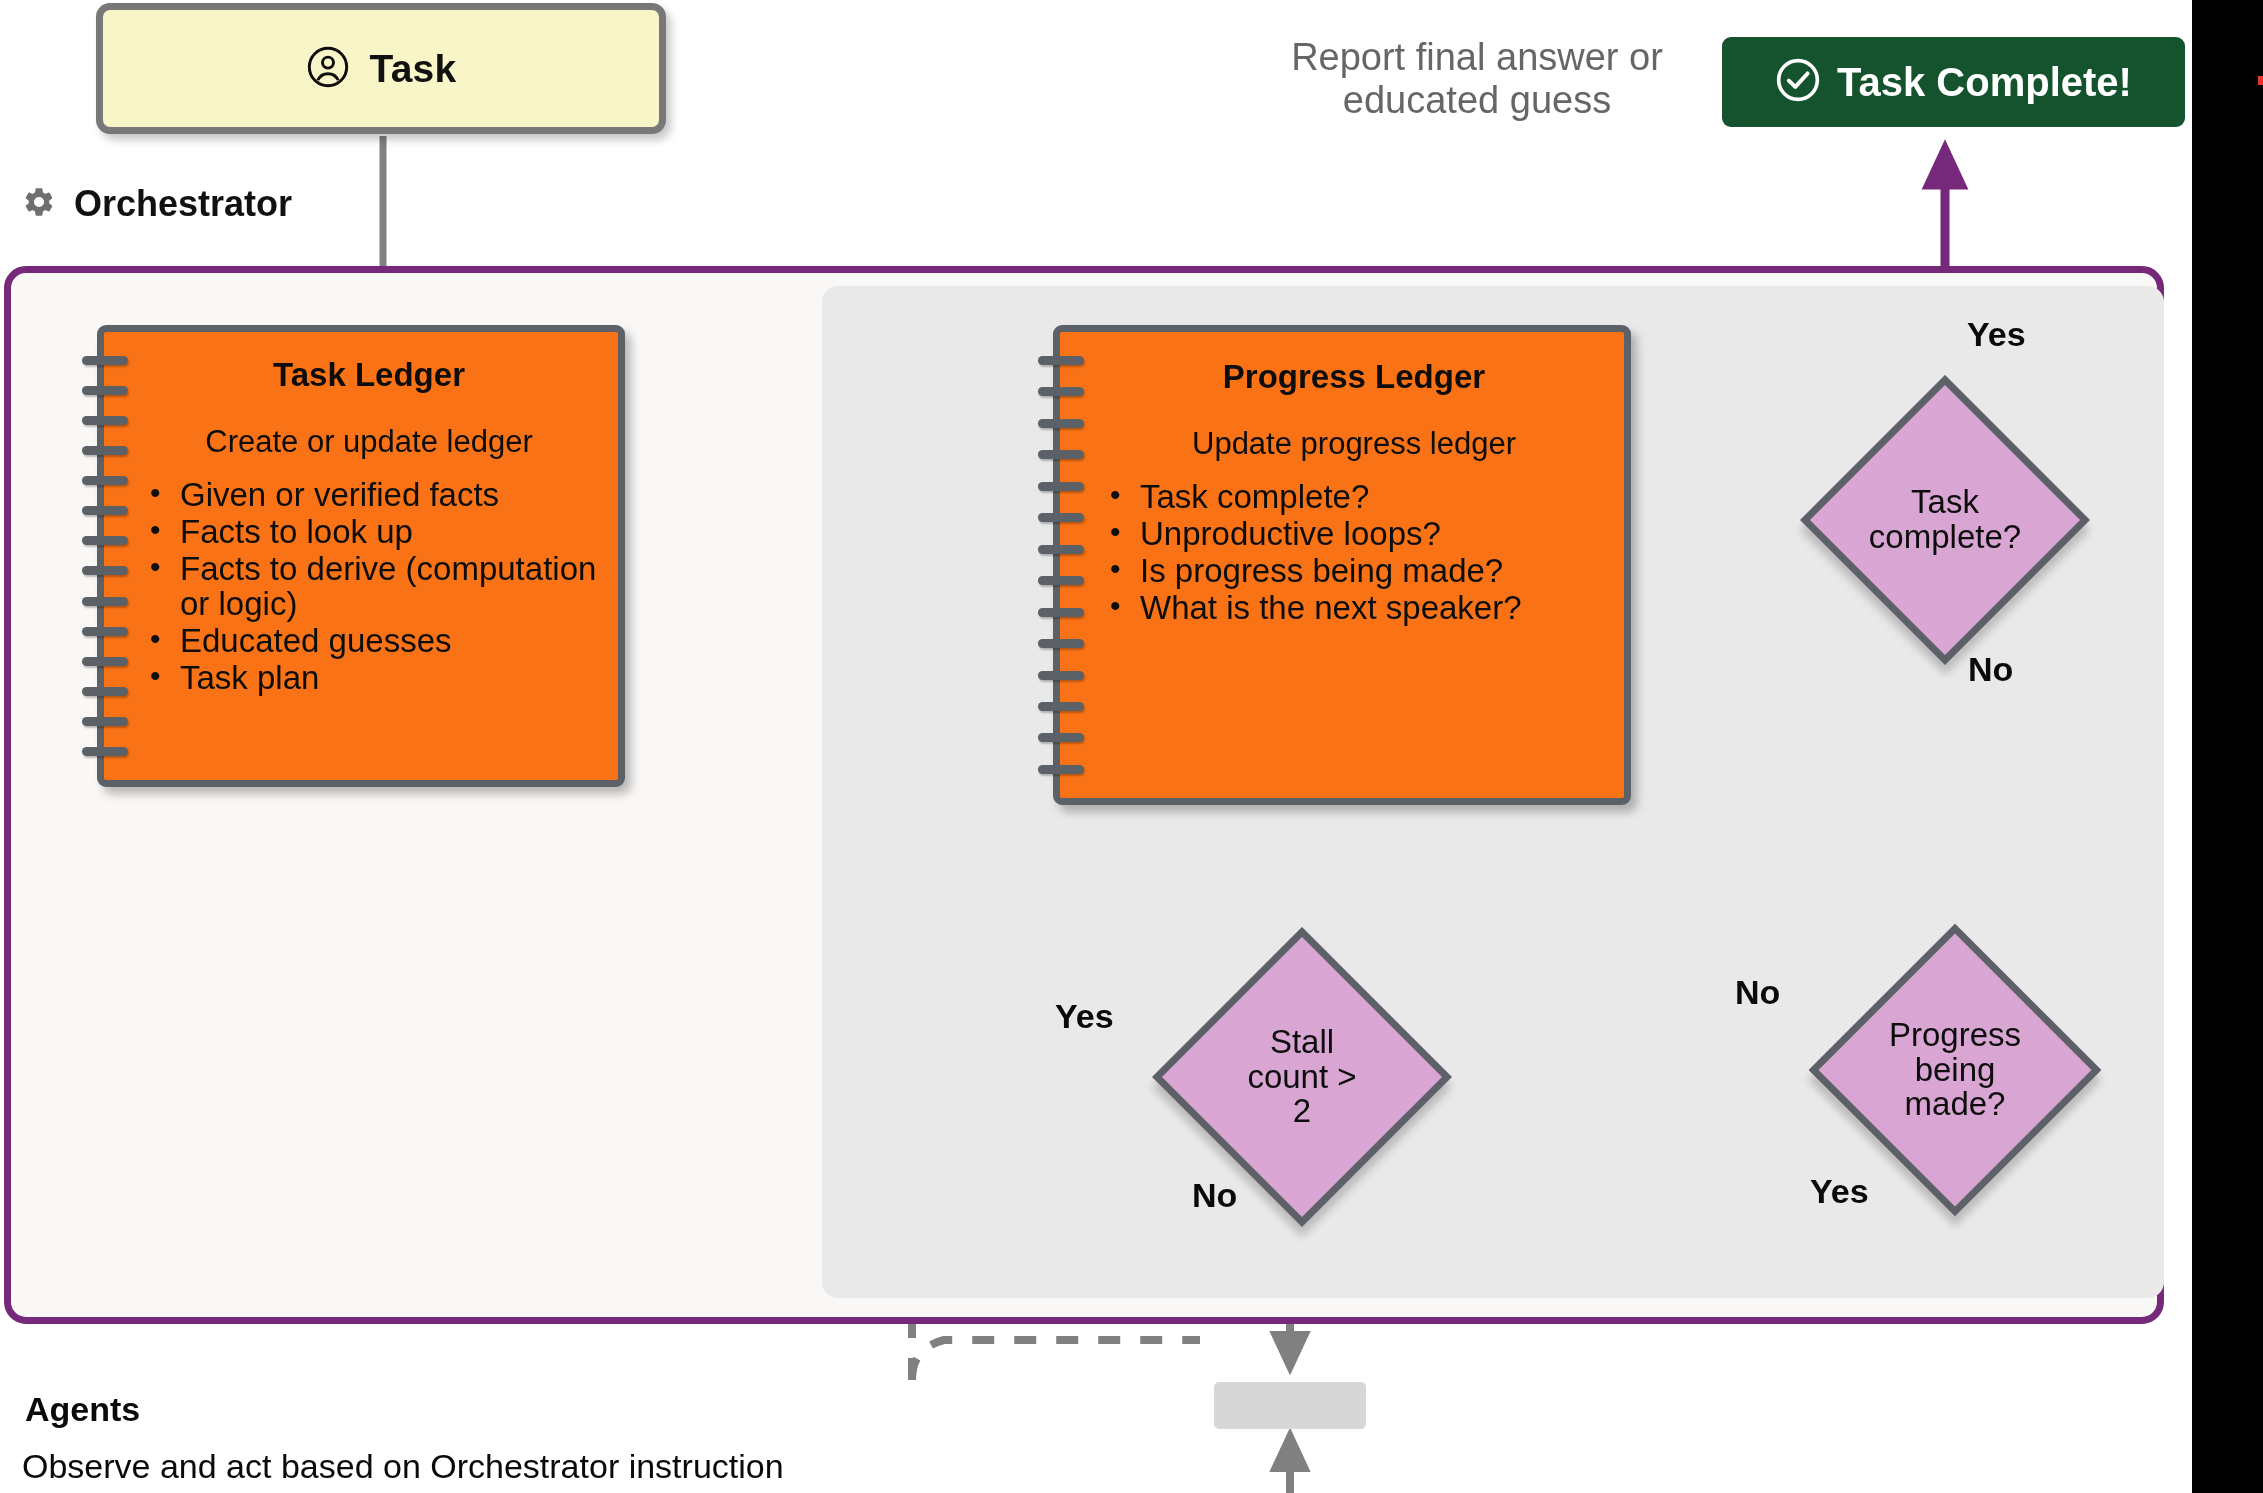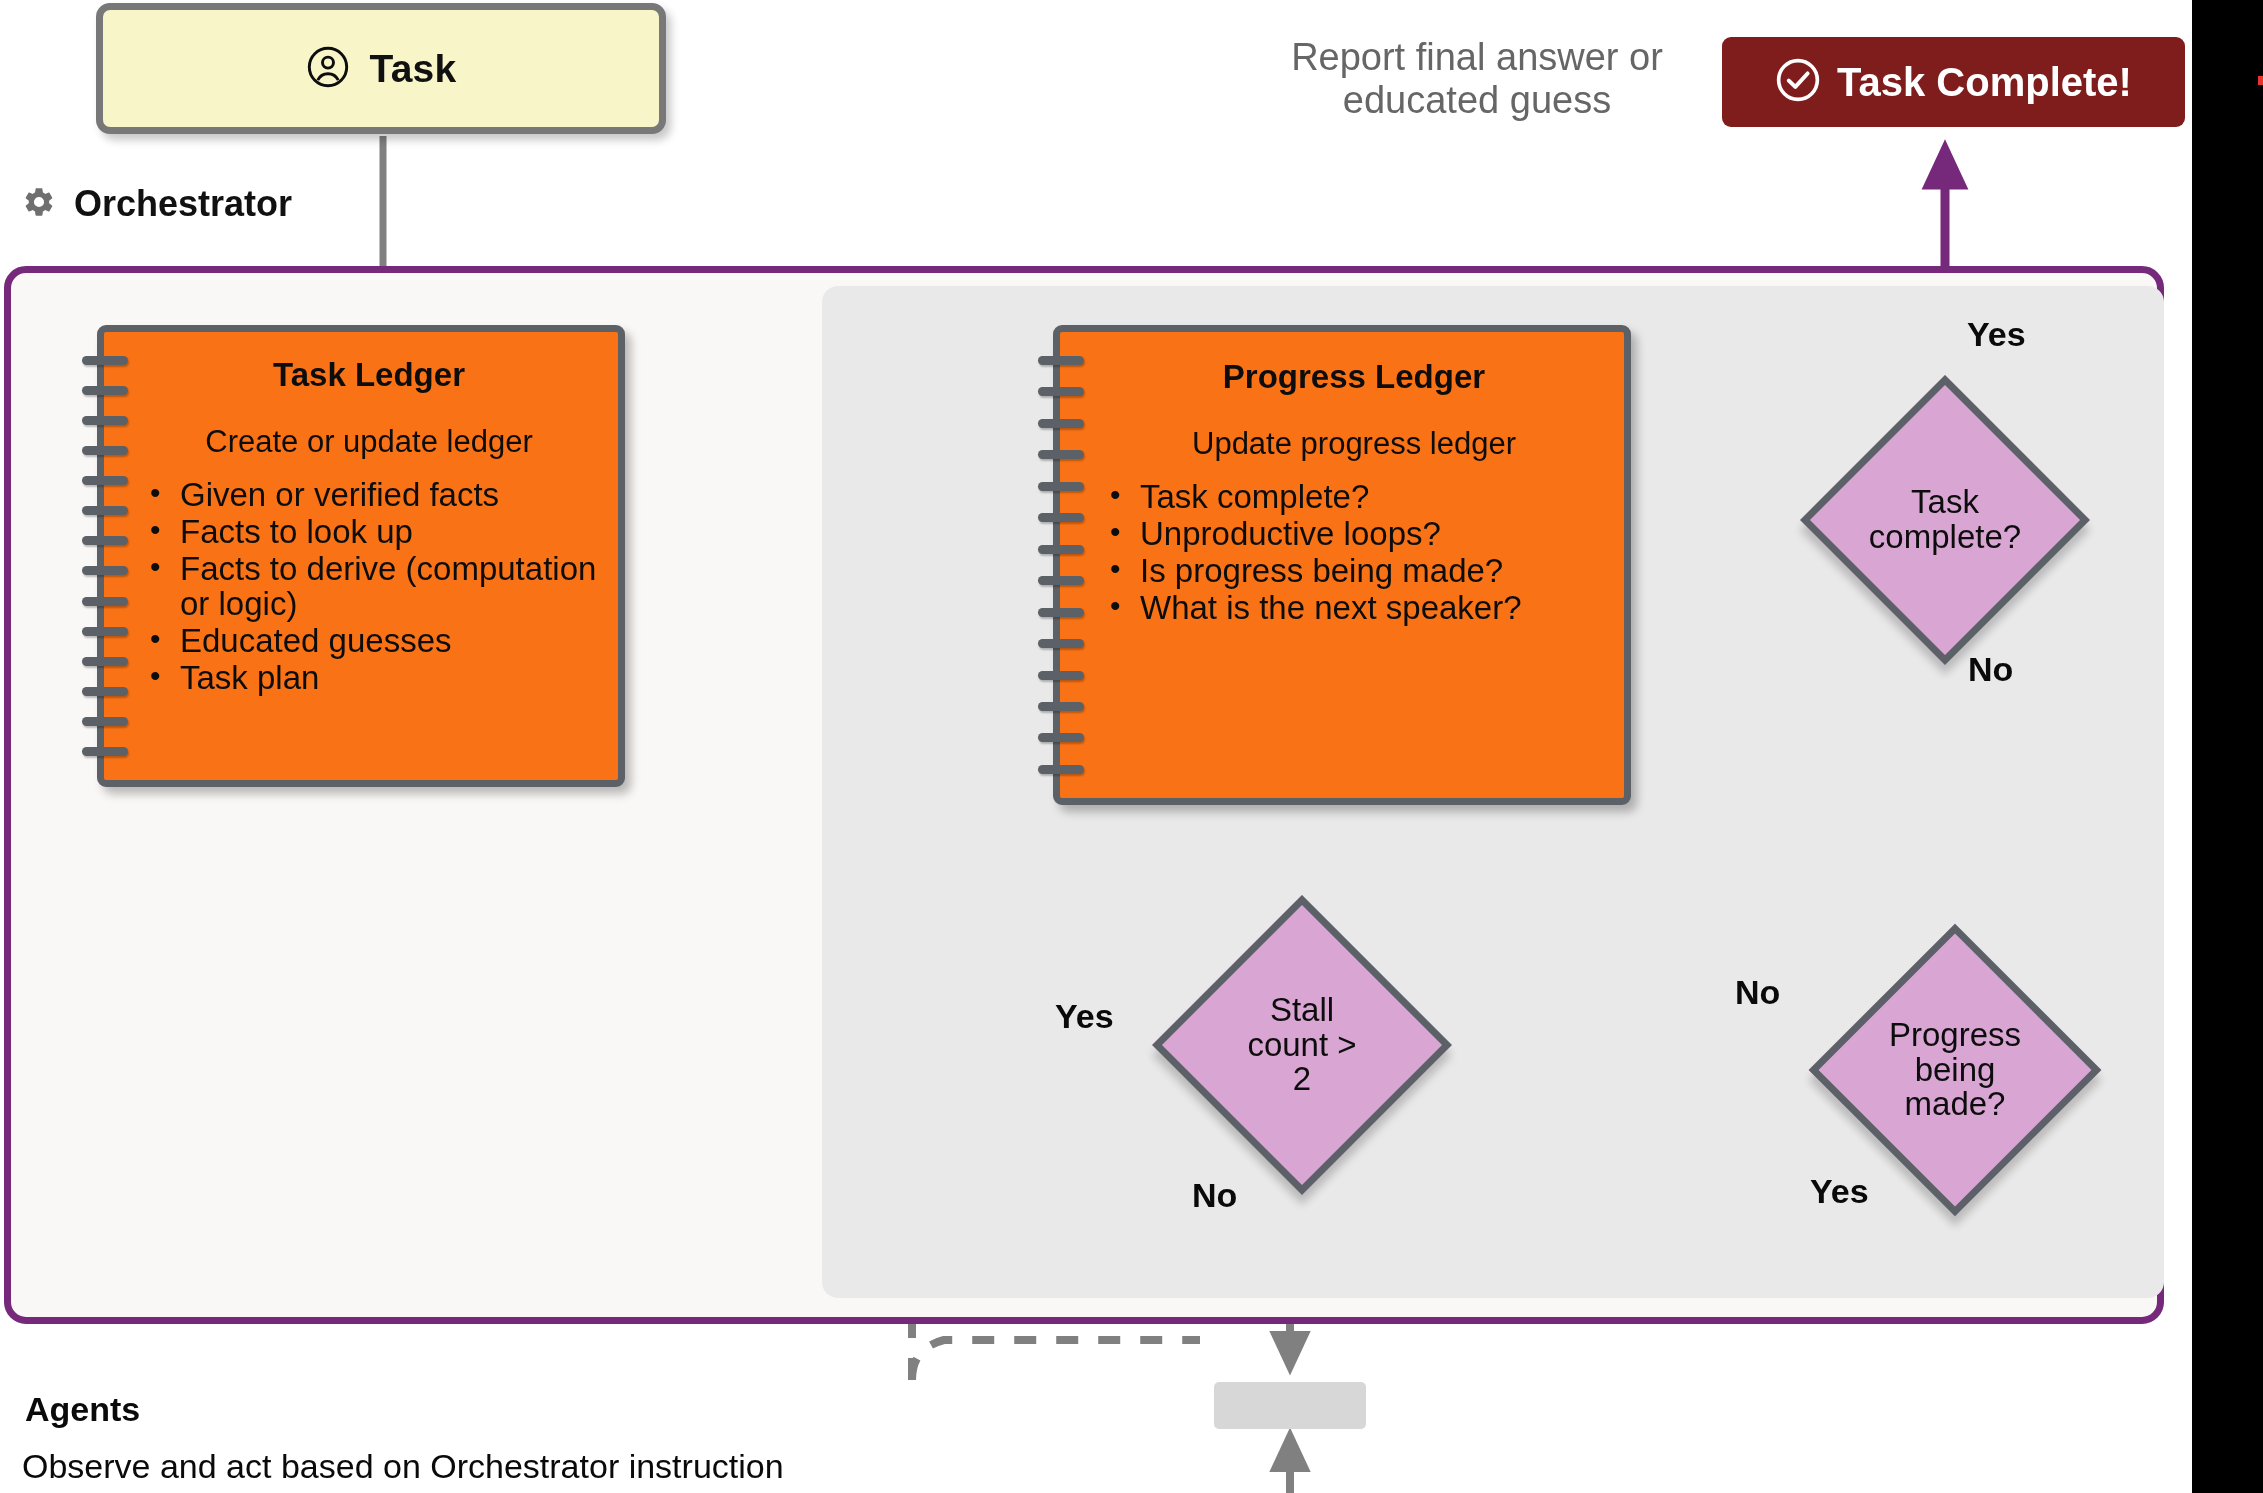--- a/index.html
+++ b/index.html
@@ -215,21 +215,21 @@
     z-index: 2;
     white-space: pre-line;
   }
 
   #dia-task-complete { left: 1800px; top: 375px; width: 290px; height: 290px; }
   #dia-task-complete .shape { width: 205px; height: 205px; }
 
   #dia-progress-made { left: 1810px; top: 925px; width: 290px; height: 290px; }
   #dia-progress-made .shape { width: 207px; height: 207px; }
 
-  #dia-stall { left: 1152px; top: 895px; width: 300px; height: 300px; align-items: center; }
+  #dia-stall { left: 1152px; top: 927px; width: 300px; height: 300px; align-items: center; }
   #dia-stall .shape { width: 212px; height: 212px; }
 
   
   .elabel {
     position: absolute;
     font-size: 34px;
     font-weight: bold;
     color: #0a0a0a;
     white-space: nowrap;
   }
@@ -246,21 +246,21 @@
     color: #666666;
   }
 
   
   .task-complete-btn {
     position: absolute;
     left: 1722px;
     top: 37px;
     width: 463px;
     height: 90px;
-    background: #7f1d1d;
+    background: #14532d;
     border-radius: 9px;
     display: flex;
     align-items: center;
     justify-content: center;
     gap: 16px;
   }
   .task-complete-btn .tc-label {
     font-size: 40px;
     font-weight: bold;
     color: #ffffff;

